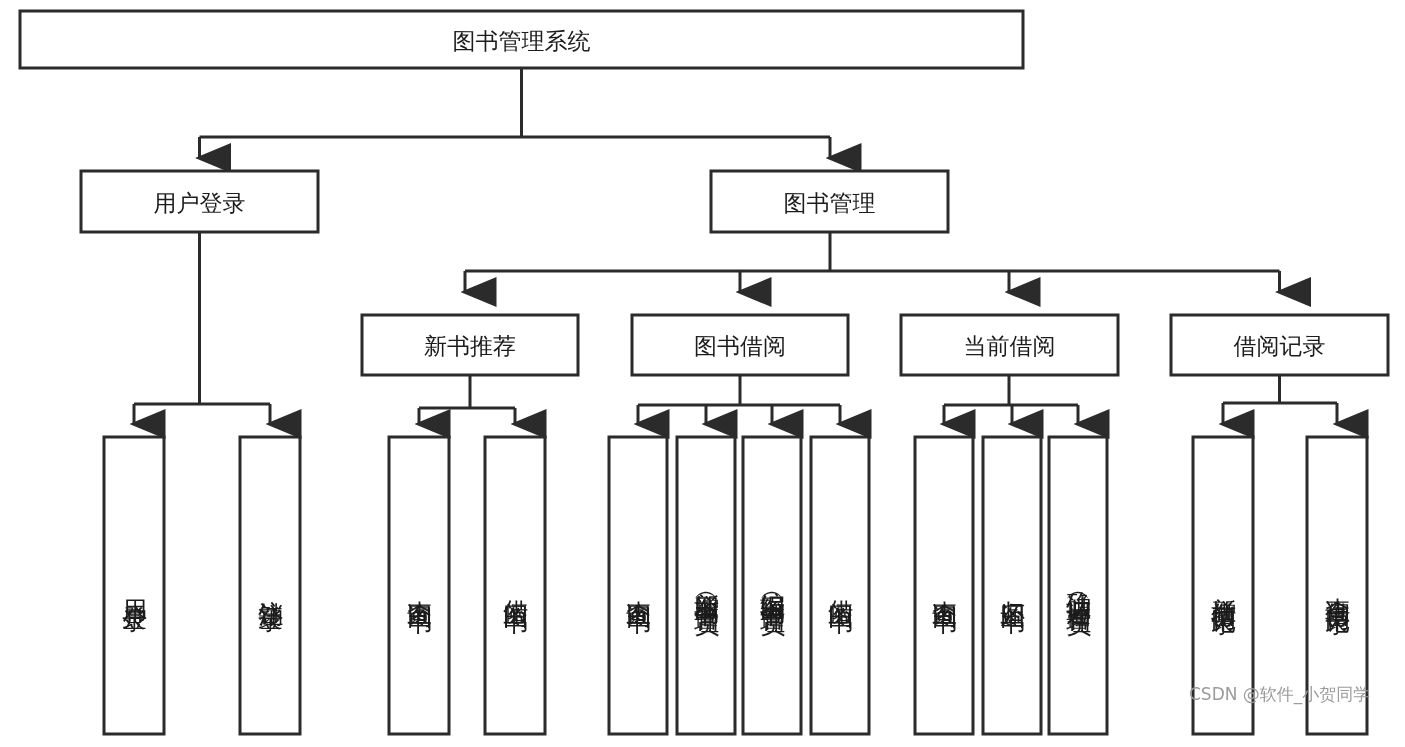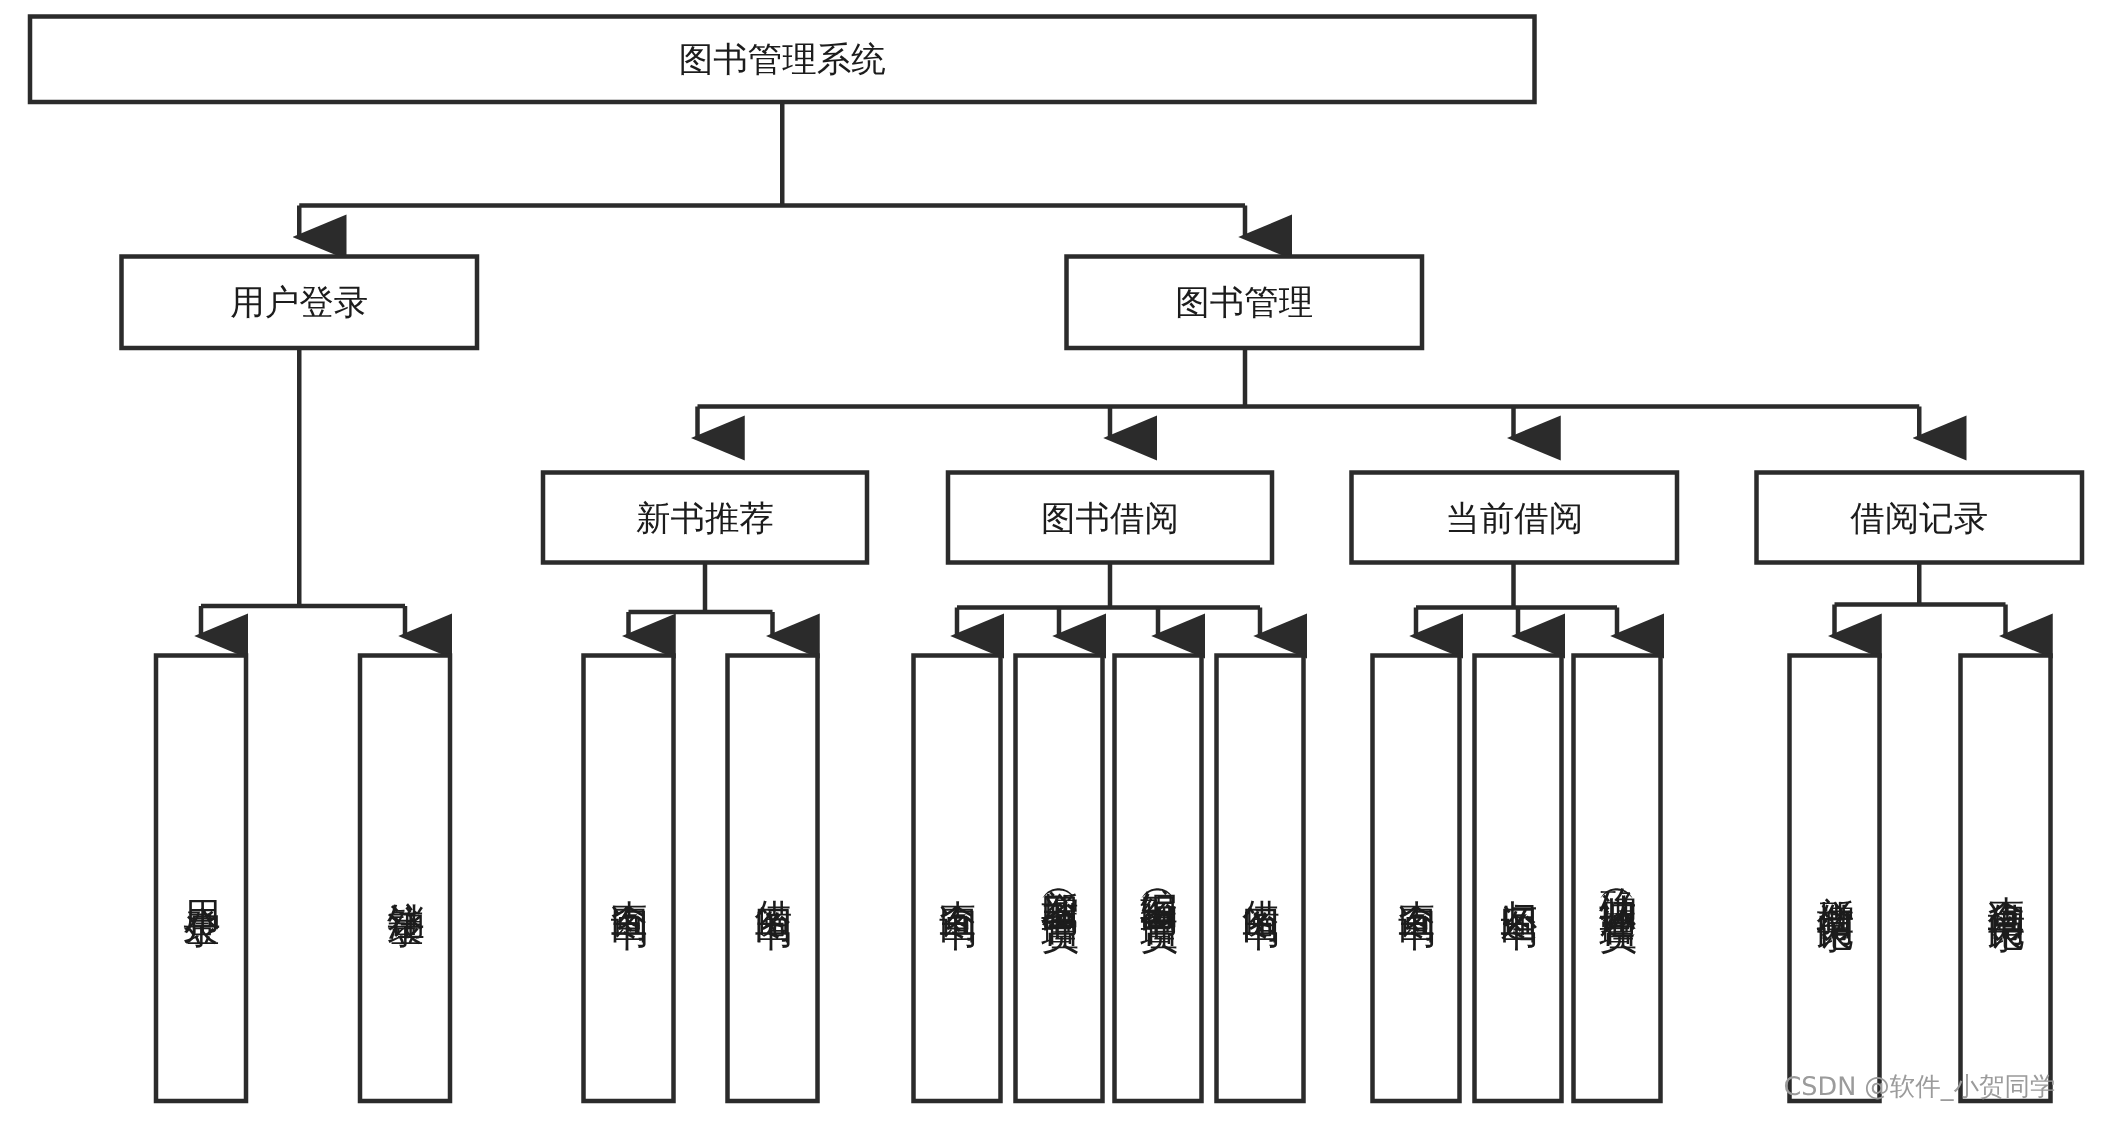--- a/index.html
+++ b/index.html
@@ -60,21 +60,21 @@
     font-family: "DejaVu Sans", "Liberation Sans", sans-serif;
     font-size: 25px;
     line-height: 1.05;
     letter-spacing: 3px;
     color: #1c1c1c;
     white-space: nowrap;
   }
   .watermark {
     position: absolute;
     left: 1189px;
-    top: 713px;
+    top: 683px;
     font-family: "DejaVu Sans", "Liberation Sans", sans-serif;
     font-size: 17px;
     color: #9b9b9b;
     white-space: nowrap;
   }
 </style>
 </head>
 <body>
 
 <div id="diagram-root">

